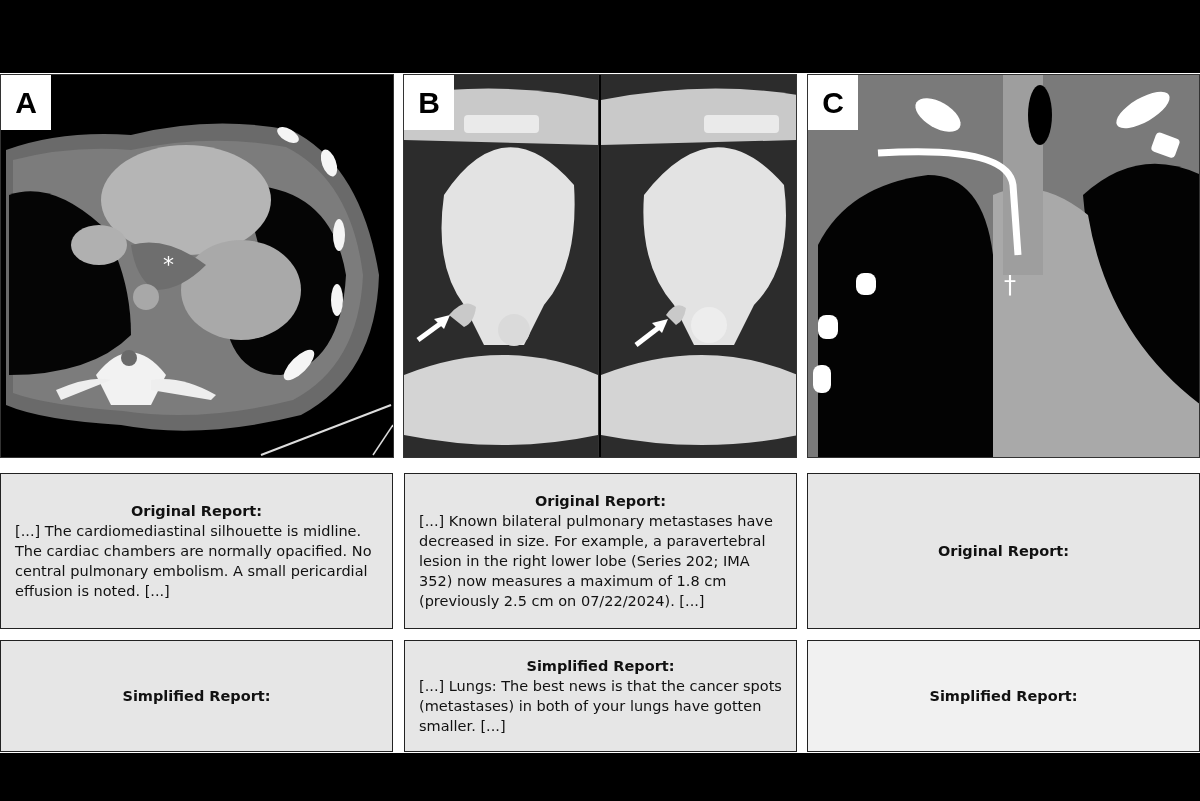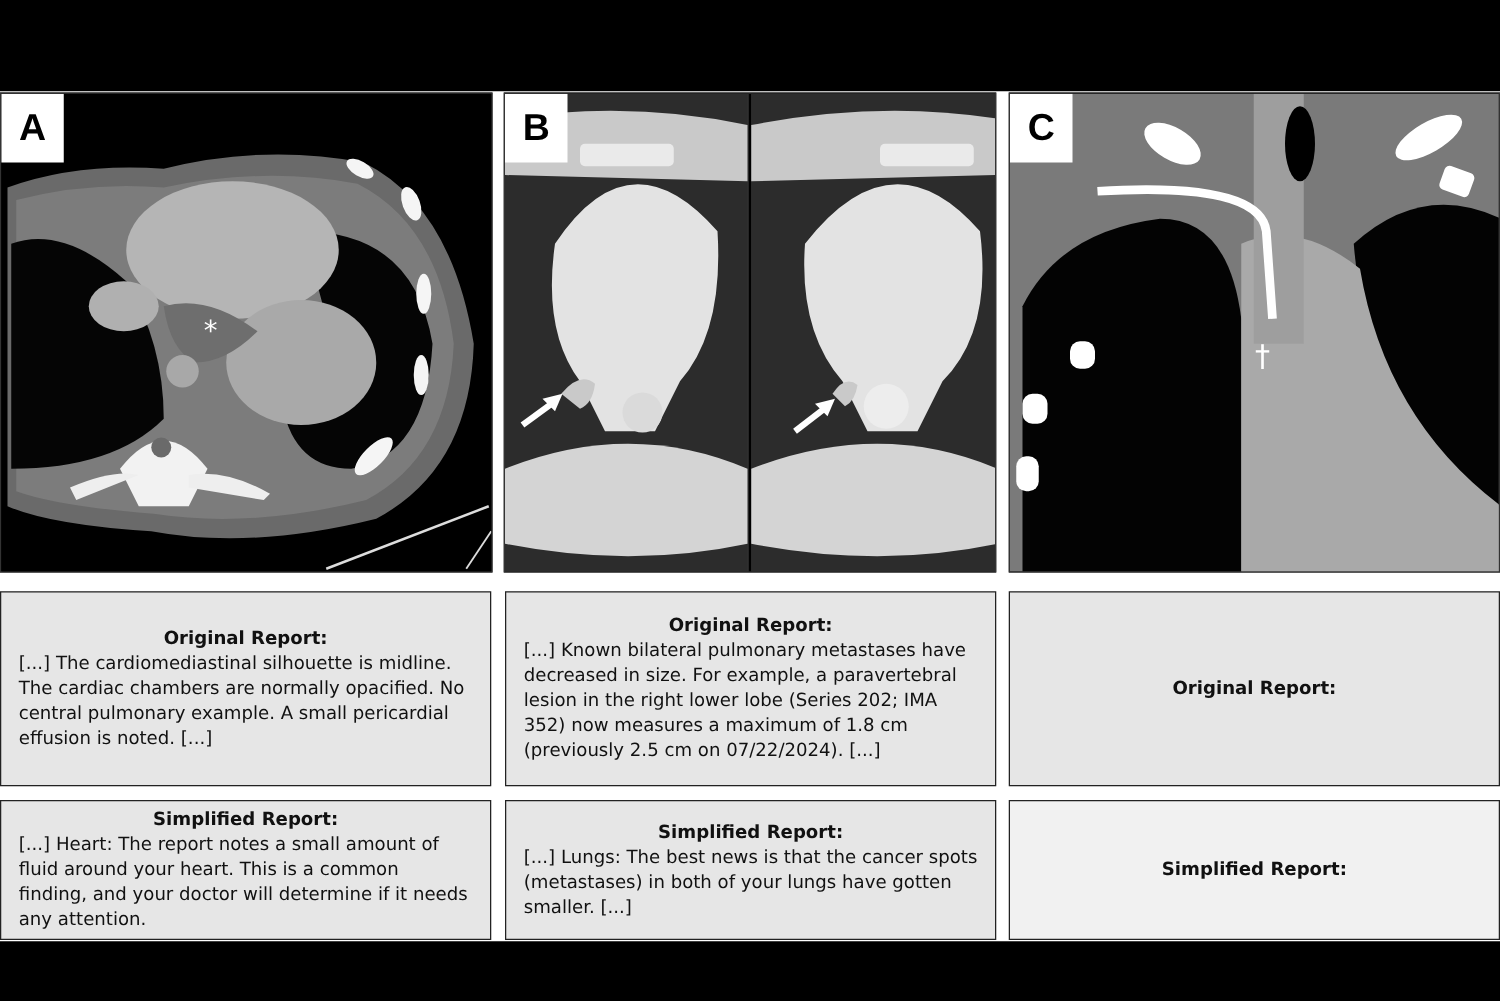--- a/index.html
+++ b/index.html
@@ -116,33 +116,32 @@
 
     <rect x="48" y="198" width="20" height="22" rx="8" fill="#fff"></rect>
     <rect x="10" y="240" width="20" height="24" rx="8" fill="#fff"></rect>
     <rect x="5" y="290" width="18" height="28" rx="8" fill="#fff"></rect>
     <text x="196" y="218" fill="#ffffff" font-size="24" font-family="DejaVu Sans, sans-serif">†</text>
   </svg>
 </div>
 
 <div class="report-box" style="left:0; top:473px; width:393px; height:156px;">
   <div class="report-title">Original Report:</div>
-  <div class="report-text">[...] The cardiomediastinal silhouette is midline. The cardiac chambers are normally opacified. No central pulmonary example. A small pericardial effusion is noted. [...]</div>
+  <div class="report-text">[...] The cardiomediastinal silhouette is midline. The cardiac chambers are normally opacified. No central pulmonary embolism. A small pericardial effusion is noted. [...]</div>
 </div>
 <div class="report-box" style="left:404px; top:473px; width:393px; height:156px;">
   <div class="report-title">Original Report:</div>
   <div class="report-text">[...] Known bilateral pulmonary metastases have decreased in size. For example, a paravertebral lesion in the right lower lobe (Series 202; IMA 352) now measures a maximum of 1.8 cm (previously 2.5 cm on 07/22/2024). [...]</div>
 </div>
 <div class="report-box" style="left:807px; top:473px; width:393px; height:156px;">
   <div class="report-title">Original Report:</div>
 </div>
 
 <div class="report-box" style="left:0; top:640px; width:393px; height:112px;">
   <div class="report-title">Simplified Report:</div>
-  <div class="report-text">[...] Heart: The report notes a small amount of fluid around your heart. This is a common finding, and your doctor will determine if it needs any attention.</div>
 </div>
 <div class="report-box" style="left:404px; top:640px; width:393px; height:112px;">
   <div class="report-title">Simplified Report:</div>
   <div class="report-text">[...] Lungs: The best news is that the cancer spots (metastases) in both of your lungs have gotten smaller. [...]</div>
 </div>
 <div class="report-box right-simplified" style="left:807px; top:640px; width:393px; height:112px;">
   <div class="report-title">Simplified Report:</div>
 </div>
 
 </body></html>

